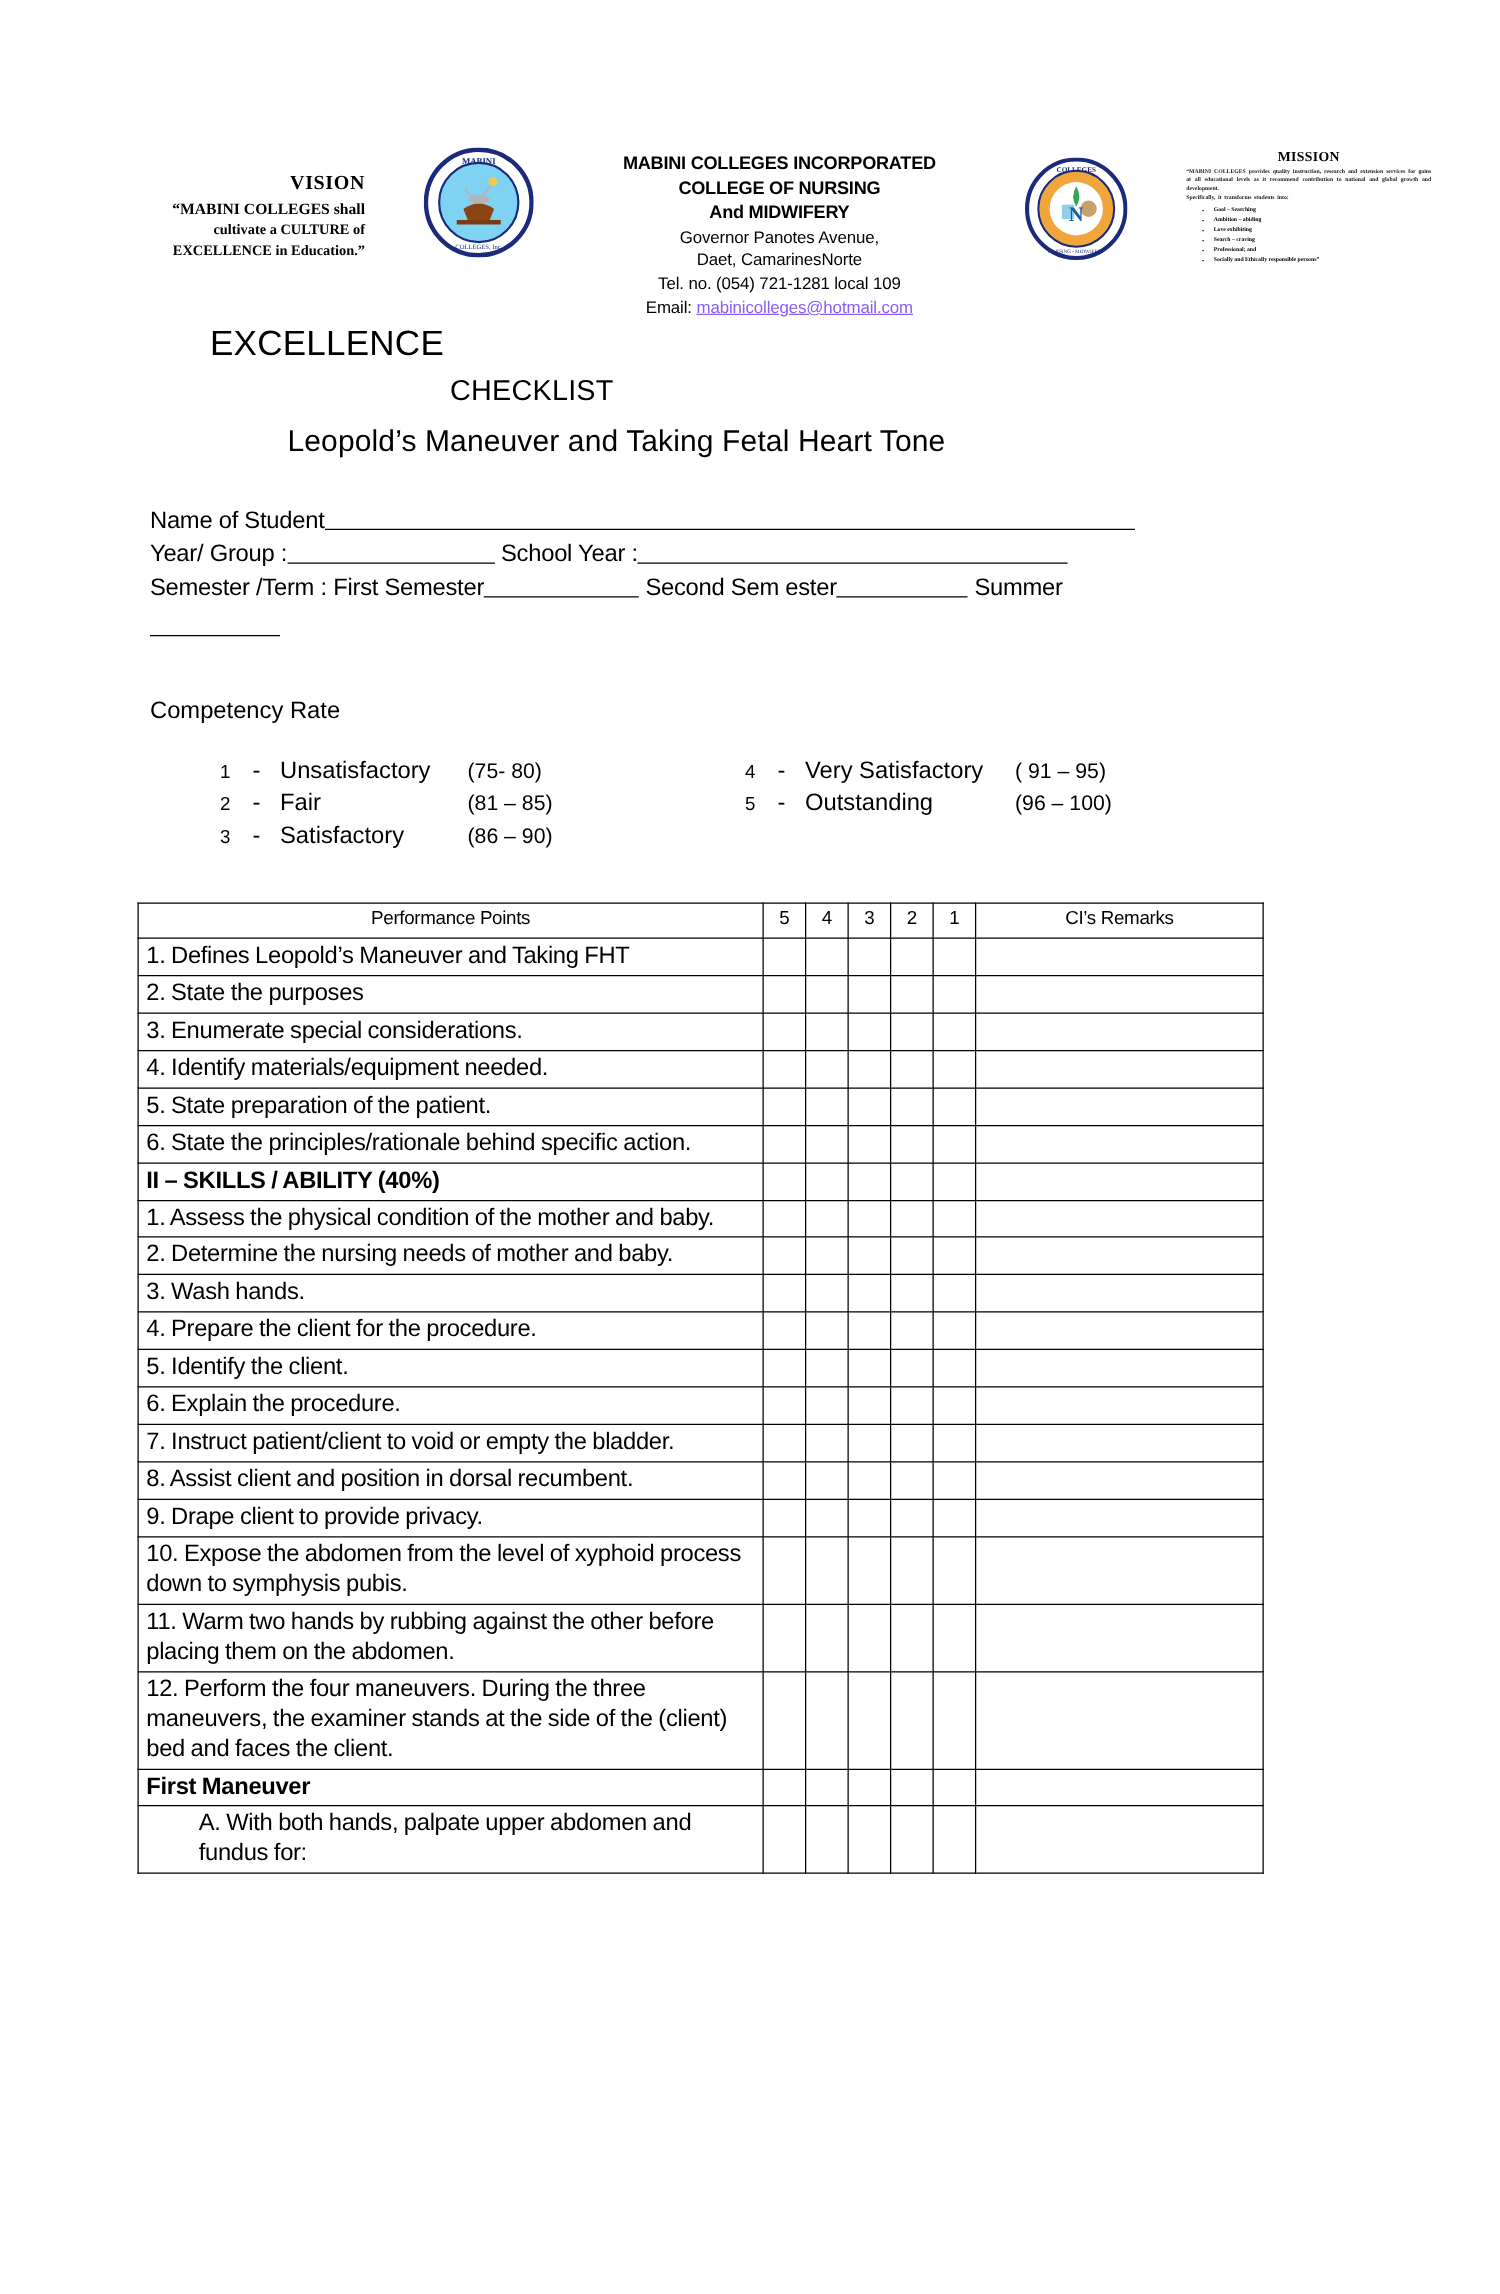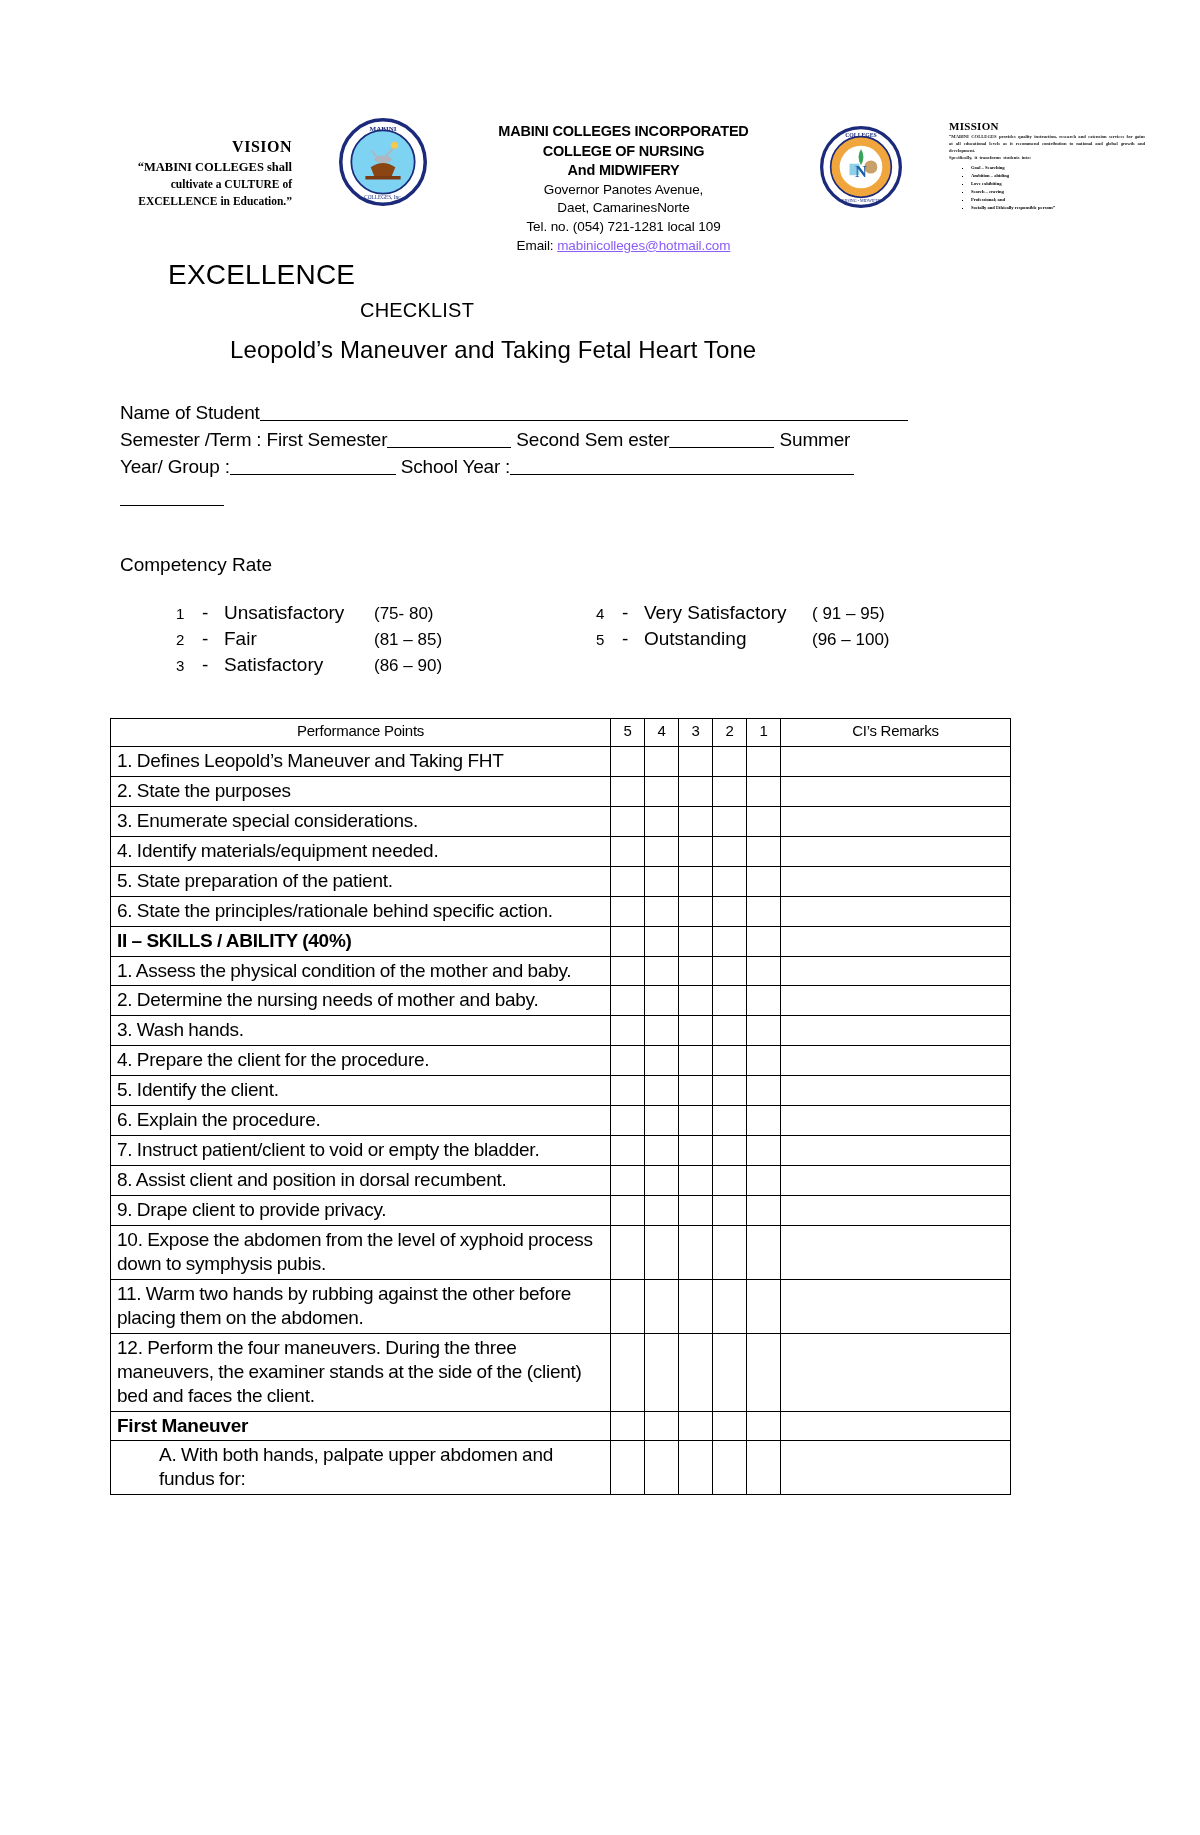--- a/index.html
+++ b/index.html
@@ -80,20 +80,21 @@
   .school-addr a, .email-link {
     color: #8b5cf6;
     text-decoration: underline;
   }
 
   .mission-block {
     width: 196px;
     padding-top: 2px;
   }
   .mission-title {
+    text-align: center;
     font-family: "Liberation Serif", serif;
     font-weight: bold;
     font-size: 11px;
     margin-bottom: 2px;
     letter-spacing: 0.3px;
   }
   .mission-body {
     font-family: "Liberation Serif", serif;
     font-size: 4.6px;
     line-height: 1.5;
@@ -112,21 +113,21 @@
   }
   .mission-list li { list-style: square; }
 
   
   .title-perf {
     font-size: 28px;
     margin: 4px 0 0 168px;
     letter-spacing: 0.2px;
   }
   .title-check {
-    font-size: 20px;
+    font-size: 23px;
     margin: 8px 0 0 360px;
     letter-spacing: 0.2px;
   }
   .title-sub {
     font-size: 24px;
     margin: 14px 0 0 230px;
     letter-spacing: 0.1px;
   }
 
   
@@ -279,28 +280,28 @@
 
   <div class="title-perf">EXCELLENCE</div>
   <div class="title-check">CHECKLIST</div>
   <div class="title-sub">Leopold’s Maneuver and Taking Fetal Heart Tone</div>
 
   <div class="form">
     <div class="form-row">
       <span>Name of Student</span><span class="rule rule-xl"></span>
     </div>
     <div class="form-row">
+      <span>Year/ Group  :</span><span class="rule rule-md"></span>
+      <span>School Year :</span><span class="rule rule-lg"></span>
+    </div>
+    <div class="form-row">
       <span>Semester /Term :</span>
       <span>First Semester</span><span class="rule rule-sm"></span>
       <span>Second Sem ester</span><span class="rule rule-xs"></span>
       <span>Summer</span>
-    </div>
-    <div class="form-row">
-      <span>Year/ Group  :</span><span class="rule rule-md"></span>
-      <span>School Year :</span><span class="rule rule-lg"></span>
     </div>
     <div class="form-row tail-row">
       <span class="rule rule-tail"></span>
     </div>
   </div>
 
   <div class="competency-label">Competency Rate</div>
 
   <div class="competency-grid">
     <div class="comp-item">

